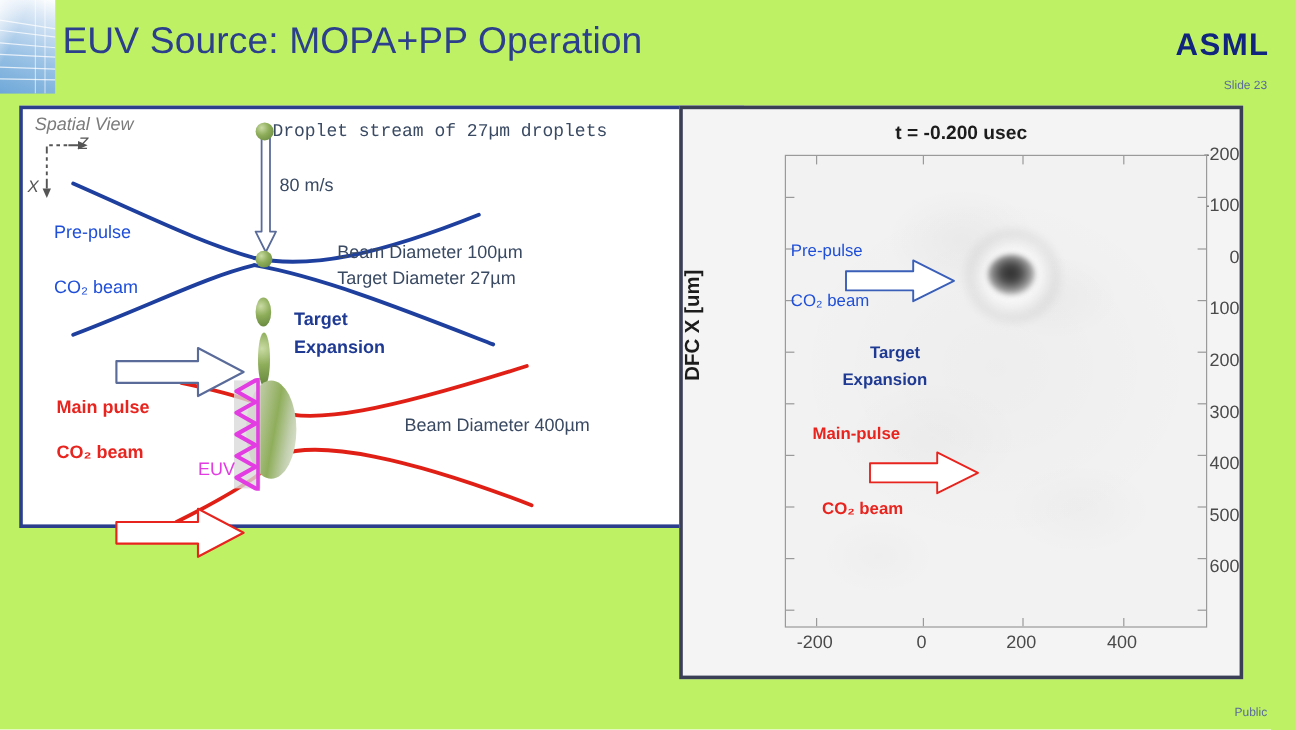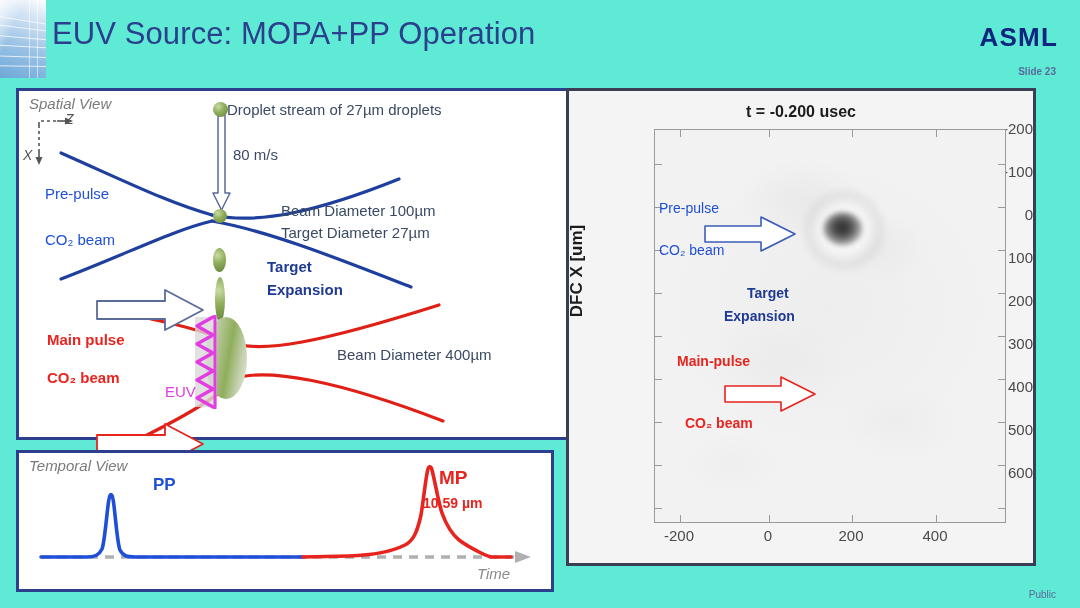--- a/index.html
+++ b/index.html
@@ -5,21 +5,21 @@
   html, body {
     margin: 0; padding: 0;
     width: 1080px; height: 608px;
     background: #ffffff;
     font-family: "Liberation Sans", sans-serif;
     overflow: hidden;
   }
   #slide {
     position: relative;
     width: 1080px; height: 608px;
-    background: #5eead4;
+    background: #bef264;
   }
 
   
   #corner-art {
     position: absolute; left: 0; top: 0;
     width: 46px; height: 78px;
     background:
       linear-gradient(115deg, rgba(255,255,255,.85) 0%, rgba(255,255,255,0) 32%),
       linear-gradient(200deg, #ffffff 0%, #dbe8f6 18%, #9cc3e6 58%, #6ea8d8 100%);
     overflow: hidden;
@@ -40,21 +40,21 @@
     font-size: 31px; color: #2b3f8c; letter-spacing: .1px;
     white-space: nowrap;
   }
   #asml-logo {
     position: absolute; right: 22px; top: 22px;
     font-size: 26px; font-weight: bold; color: #11257e;
     letter-spacing: 1.2px;
   }
   #slide-num {
     position: absolute; right: 24px; top: 66px;
-    font-size: 10px; color: #5a6b9a; font-weight: bold;
+    font-size: 10px; color: #5a6b9a;
   }
   #footer-public {
     position: absolute; right: 24px; bottom: 8px;
     font-size: 10px; color: #5a6b9a;
   }
 
   
   .panel {
     position: absolute;
     border: 3px solid #2b3f8c;
@@ -71,21 +71,21 @@
   .view-label {
     position: absolute; left: 10px; top: 4px;
     font-style: italic; font-size: 15px; color: #7b7b7b;
   }
 
   
   .axis-mark { position: absolute; font-style: italic; font-size: 14px; color: #555; }
 
   .blue-txt  { color: #1f4fd8; font-weight: normal; }
   .red-txt   { color: #e8241f; font-weight: bold; }
-  .navy-txt  { color: #1f3a93; font-weight: bold; margin-left: 22px; }
+  .navy-txt  { color: #1f3a93; font-weight: bold; }
   .dark-txt  { color: #3a4a63; }
   .mag-txt   { color: #e23ce2; font-weight: normal; }
 
   .lbl { position: absolute; white-space: nowrap; line-height: 1.15; }
 
   
   .oarrow { position: absolute; }
 
   
   .droplet {
@@ -211,61 +211,40 @@
     </svg>
 
     <svg width="112" height="46" style="position:absolute;left:76px;top:196px;" class="oarrow">
       <path d="M2,14 L70,14 L70,3 L108,23 L70,43 L70,32 L2,32 Z" fill="#ffffff" stroke="#5a6b9a" stroke-width="1.8" stroke-linejoin="round"></path>
     </svg>
 
     <svg width="112" height="46" style="position:absolute;left:76px;top:330px;" class="oarrow">
       <path d="M2,14 L70,14 L70,3 L108,23 L70,43 L70,32 L2,32 Z" fill="#ffffff" stroke="#e8241f" stroke-width="1.8" stroke-linejoin="round"></path>
     </svg>
 
-    <div class="lbl dark-txt" style="left:208px; top:10px; font-size:15px;">Droplet stream of 27µm droplets</div>
+    <div class="lbl dark-txt" style="left:208px; top:10px; font-size:15px;font-family:Liberation Mono, monospace;">Droplet stream of 27µm droplets</div>
     <div class="lbl dark-txt" style="left:214px; top:55px; font-size:15px;">80 m/s</div>
 
     <div class="lbl blue-txt" style="left:26px; top:94px; font-size:15px;">Pre-pulse</div>
     <div class="lbl blue-txt" style="left:26px; top:140px; font-size:15px;">CO₂ beam</div>
 
     <div class="lbl dark-txt" style="left:262px; top:111px; font-size:15px;">Beam Diameter 100µm</div>
     <div class="lbl dark-txt" style="left:262px; top:133px; font-size:15px;">Target Diameter 27µm</div>
 
     <div class="lbl navy-txt" style="left:226px; top:167px; font-size:15px;">Target</div>
     <div class="lbl navy-txt" style="left:226px; top:190px; font-size:15px;">Expansion</div>
 
     <div class="lbl red-txt" style="left:28px; top:240px; font-size:15px;">Main pulse</div>
     <div class="lbl red-txt" style="left:28px; top:278px; font-size:15px;">CO₂ beam</div>
 
     <div class="lbl mag-txt" style="left:146px; top:292px; font-size:15px;">EUV</div>
 
     <div class="lbl dark-txt" style="left:318px; top:255px; font-size:15px;">Beam Diameter 400µm</div>
   </div>
 
-  <div class="panel" id="temporal-panel">
-    <div class="view-label">Temporal View</div>
-
-    <svg id="temporal-svg" width="532" height="136">
-
-      <line x1="22" y1="104" x2="496" y2="104" stroke="#b0b0b0" stroke-width="3.4" stroke-dasharray="9,7"></line>
-      <polygon points="496,98 512,104 496,110" fill="#b0b0b0"></polygon>
-
-      <path d="M22,104 L68,104 C76,104 80,102 83,96 C86,88 88,56 90,46 C91,40 93,40 94,46
-               C96,56 98,90 101,97 C104,103 108,104 116,104 L284,104" stroke="#1f4fd8" stroke-width="3.6" fill="none" stroke-linejoin="round" stroke-linecap="round"></path>
-
-      <path d="M284,104 L330,103 C356,102 372,99 386,92 C394,88 398,80 402,62
-               C405,44 407,22 409,16 C410,13 412,13 413,17 C416,28 419,48 423,60
-               C428,74 434,82 440,87 C448,93 456,97 462,100 C466,102 468,103 472,104 L492,104" stroke="#e8241f" stroke-width="3.6" fill="none" stroke-linejoin="round" stroke-linecap="round"></path>
-    </svg>
-
-    <div class="lbl" style="left:134px; top:22px; font-size:17px; color:#1f4fd8; font-weight:bold;">PP</div>
-    <div class="lbl" style="left:420px; top:14px; font-size:19px; color:#e8241f; font-weight:bold;">MP</div>
-    <div class="lbl" style="left:404px; top:42px; font-size:14px; color:#e8241f; font-weight:bold;">10.59 µm</div>
-    <div class="lbl" style="left:458px; top:112px; font-size:15px; color:#8a8a8a; font-style:italic;">Time</div>
-  </div>
 
   <div class="panel" id="image-panel">
 
     <div id="plot-title">t = -0.200 usec</div>
 
     <div id="ylabel">DFC X [um]</div>
 
 
     <div class="ytick-lbl" style="top:29px;  width:78px;">-200</div>
     <div class="ytick-lbl" style="top:72px;  width:78px;">-100</div>

